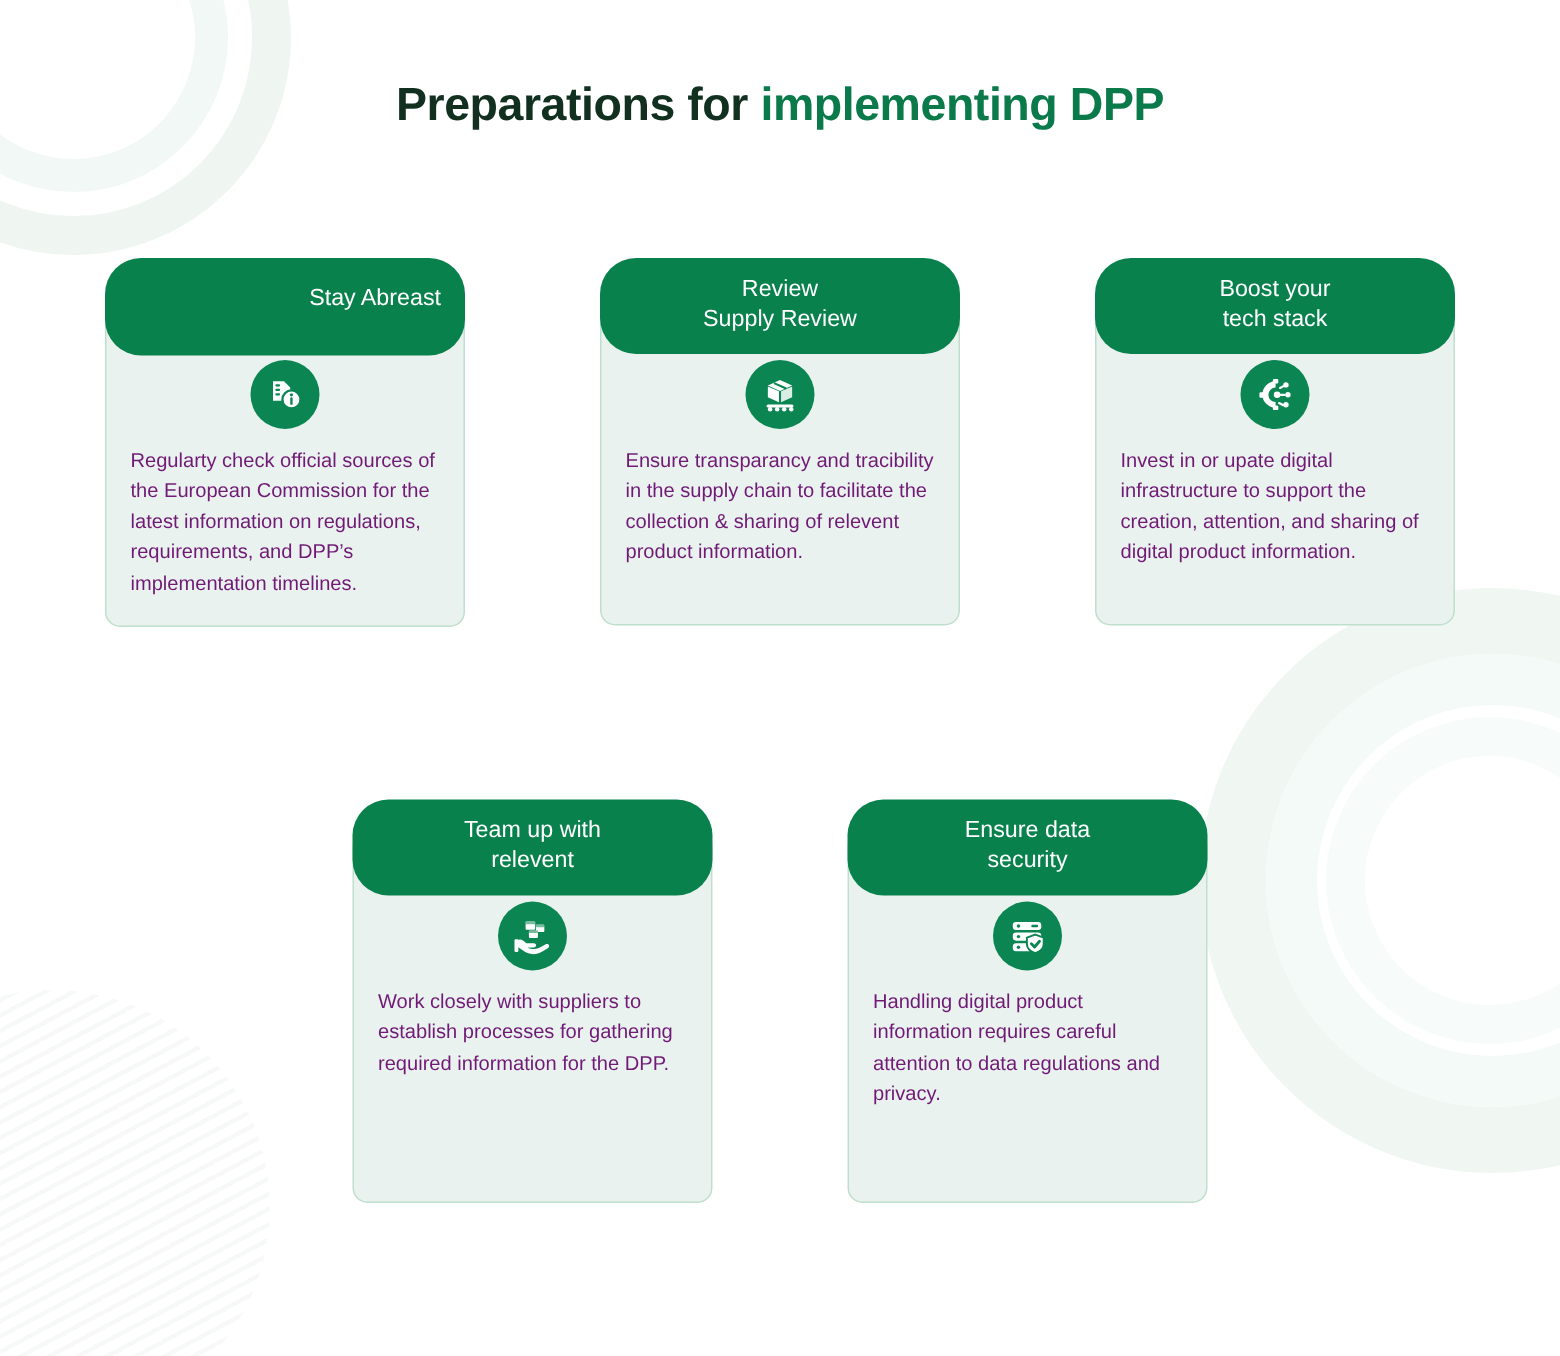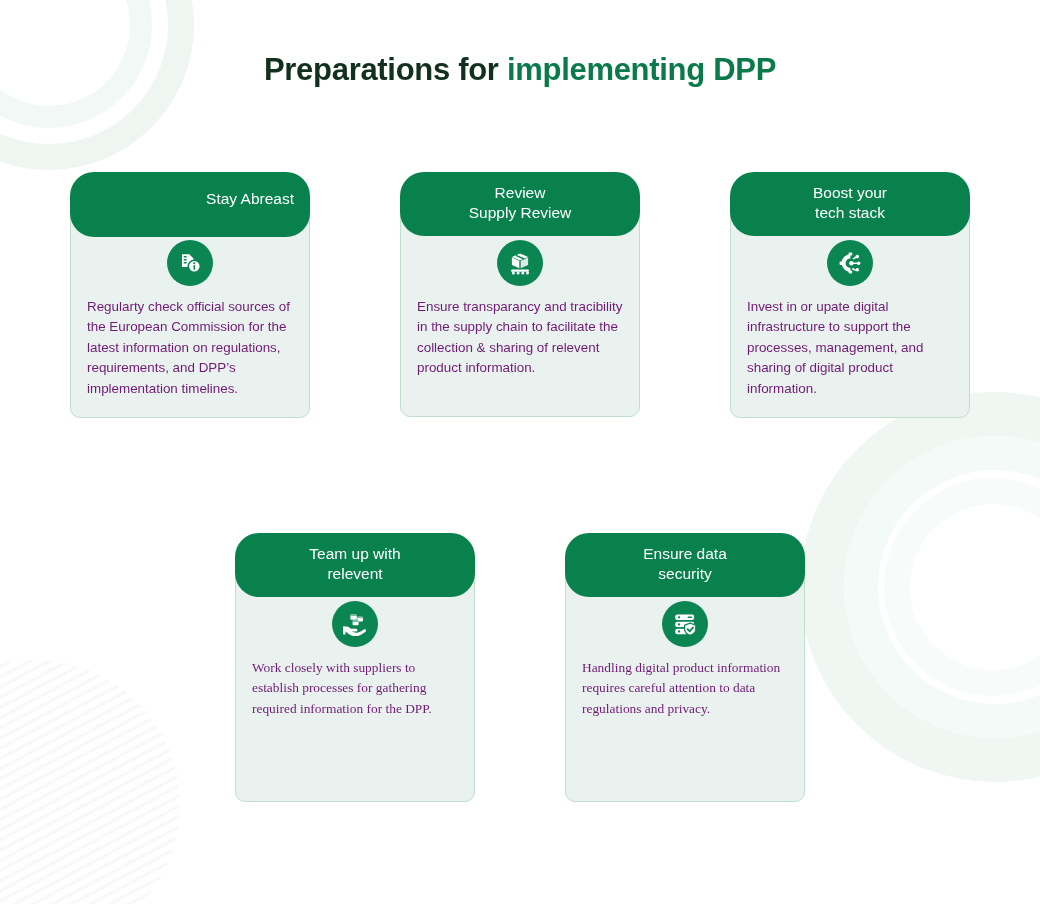--- a/index.html
+++ b/index.html
@@ -127,21 +127,21 @@
     position: absolute;
     left: 0;
     top: 22px;
     width: 240px;
     background: #e9f2ef;
     border: 1px solid #bfdfcd;
     border-radius: 10px;
     padding: 52px 16px 18px;
     min-height: 223px;
   }
-  .card-row2 .card-body { min-height: 247px; font-family: Liberation Serif, serif; }
+  .card-row2 .card-body { min-height: 247px; }
 
   .card-header {
     position: absolute;
     left: 0;
     top: 0;
     width: 240px;
     background: #08814d;
     border-radius: 24px;
     padding: 11px 16px 13px;
     text-align: center;
@@ -228,21 +228,21 @@
         <circle cx="6.4" cy="22.9" r="1.5" fill="#fff"></circle>
         <circle cx="11.1" cy="22.9" r="1.5" fill="#fff"></circle>
         <circle cx="15.8" cy="22.9" r="1.5" fill="#fff"></circle>
         <circle cx="20.5" cy="22.9" r="1.5" fill="#fff"></circle>
       </svg>
     </div>
   </div>
 
   <div class="card card-row1 c3">
     <div class="card-body">
-      <div class="card-text">Invest in or upate digital infrastructure to support the processes, management, and sharing of digital product information.</div>
+      <div class="card-text">Invest in or upate digital infrastructure to support the creation, attention, and sharing of digital product information.</div>
     </div>
     <div class="card-header">Boost your
 tech stack</div>
     <div class="icon-wrap">
       <svg width="26" height="26" viewBox="0 0 26 26" fill="none">
         <path d="M13.4 4.2a8.8 8.8 0 1 0 0 17.6V18a4.8 4.8 0 1 1 0-9.6V4.2z" fill="#fff"></path>
         <rect x="11.6" y="2.6" width="3.6" height="3" rx="0.8" fill="#fff"></rect>
         <rect x="11.6" y="20.4" width="3.6" height="3" rx="0.8" fill="#fff"></rect>
         <rect x="2.6" y="11.5" width="3" height="3.6" rx="0.8" fill="#fff"></rect>
         <circle cx="14.4" cy="13.2" r="2.2" fill="#fff"></circle>

